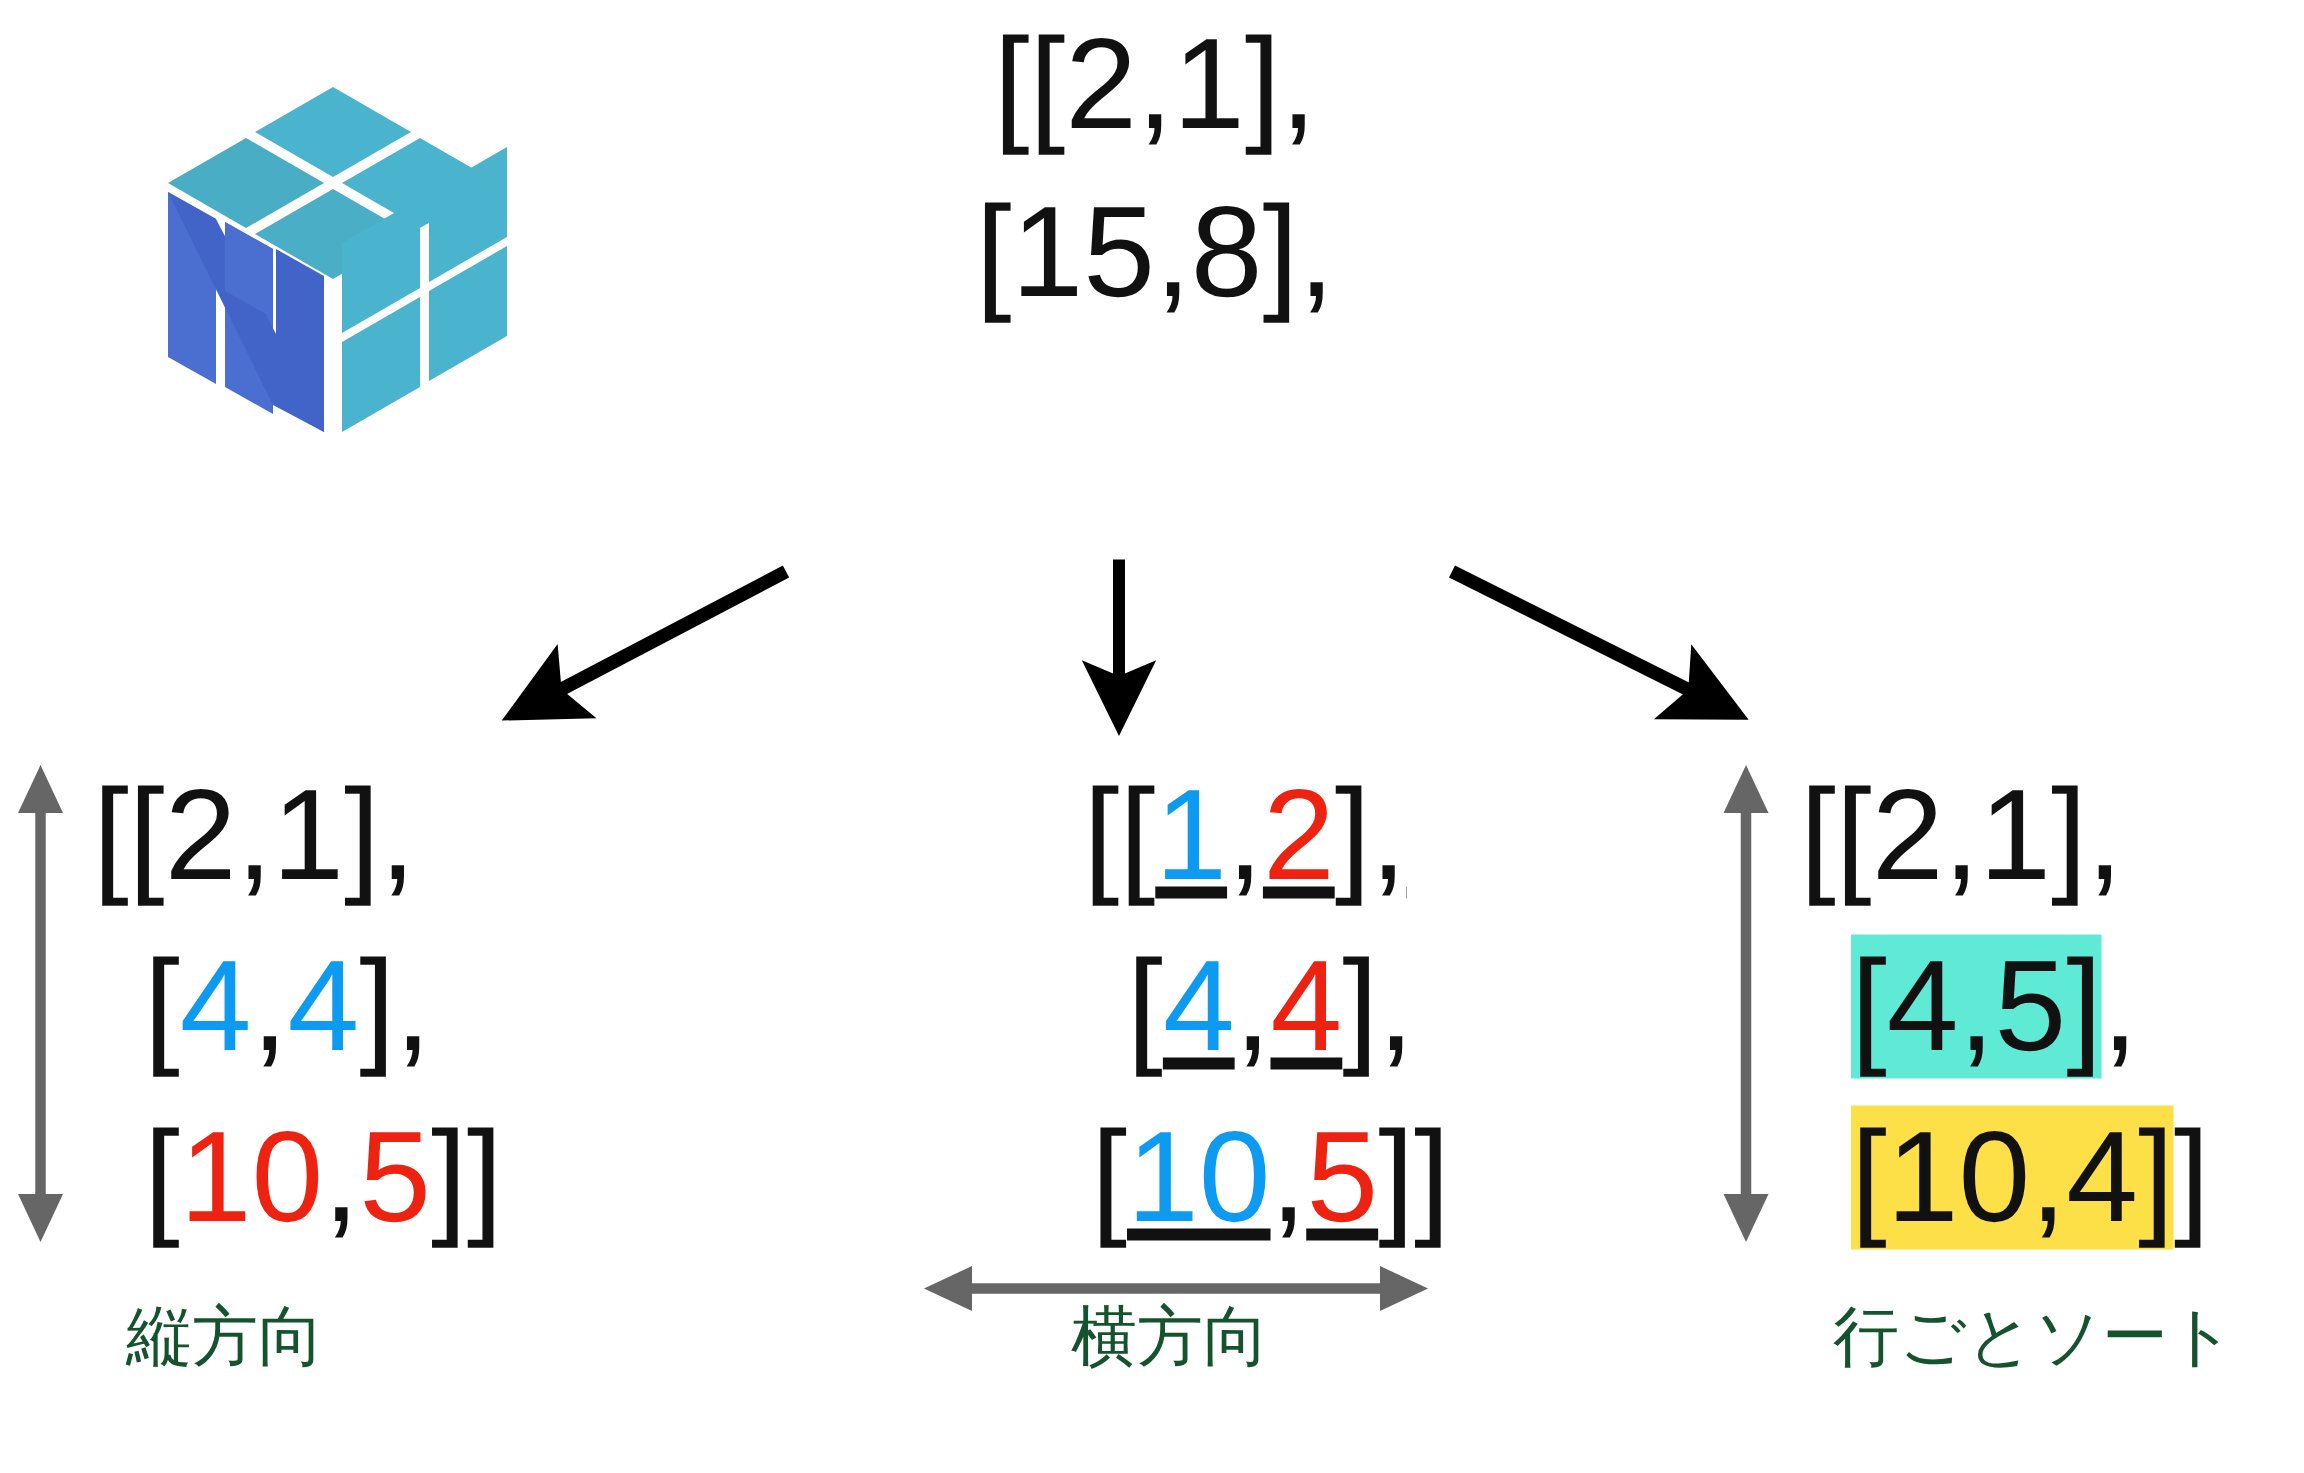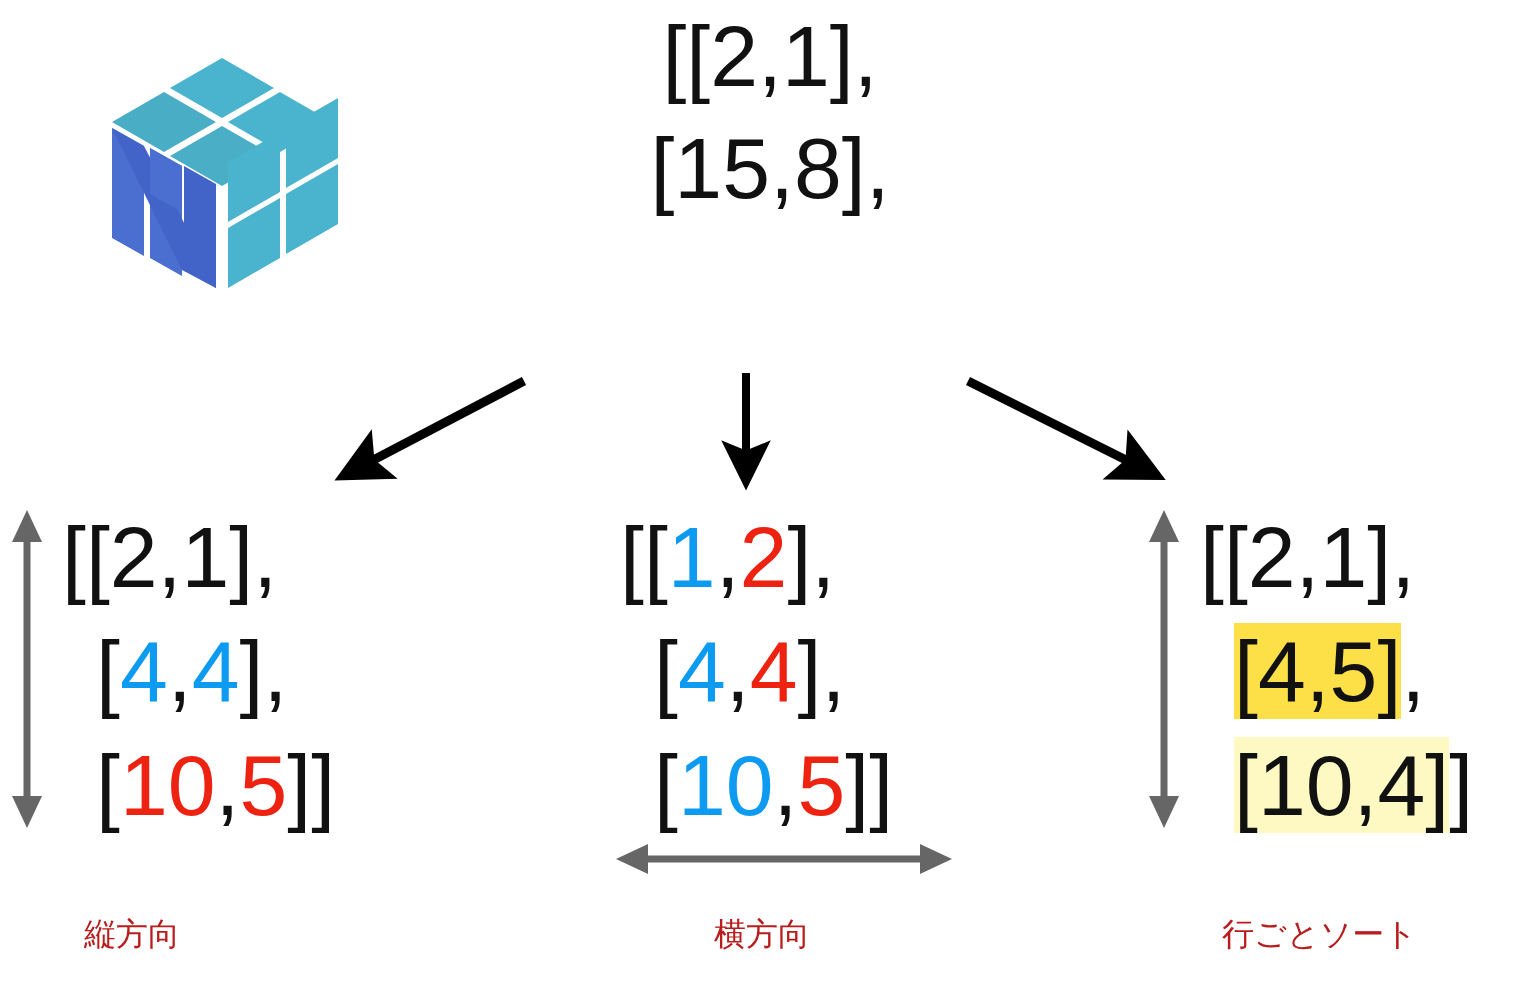--- a/index.html
+++ b/index.html
@@ -57,38 +57,38 @@
     font-size: 86px;
     line-height: 114px;
     color: #111111;
     white-space: pre;
   }
   #col-vertical   { left: 62px;   width: 420px; }
   #col-horizontal { left: 620px;  width: 420px; }
   #col-rowsort    { left: 1200px; width: 330px; }
 
   #col-vertical .rows  { text-align: left; }
-  #col-horizontal .rows{ text-align: left; }
+  #col-horizontal .rows{ text-align: center; text-decoration: underline; }
   #col-rowsort .rows   { text-align: left; }
 
   .row-line { display: block; height: 114px; }
   .ind1 { padding-left: 0px; }
   .ind2 { padding-left: 34px; }
 
   .blue { color: #0d9bf2; }
   .red  { color: #ee2211; }
   .blk  { color: #111111; }
 
   .hl-blue {
-    background: #fde047;
+    background: #5eead4;
     box-decoration-break: clone;
     -webkit-box-decoration-break: clone;
   }
   .hl-red {
-    background: #fef9c3;
+    background: #fde047;
     box-decoration-break: clone;
     margin-top: 34px;
     -webkit-box-decoration-break: clone;
   }
 
   
   .measure-v {
     position: absolute;
     width: 42px;
     height: 322px;
@@ -99,24 +99,24 @@
     position: absolute;
     left: 614px;
     top: 836px;
     width: 340px;
     height: 46px;
   }
 
   
   .caption {
     position: absolute;
-    top: 905px;
-    font-size: 32px;
+    top: 863px;
+    font-size: 44px;
     line-height: 58px;
-    color: #b91c1c;
+    color: #14532d;
     white-space: nowrap;
   }
   #caption-vertical   { left: 84px; }
   #caption-horizontal { left: 714px; }
   #caption-rowsort    { left: 1222px; }
 </style>
 </head>
 <body>
 
 <div id="numpy-logo">

